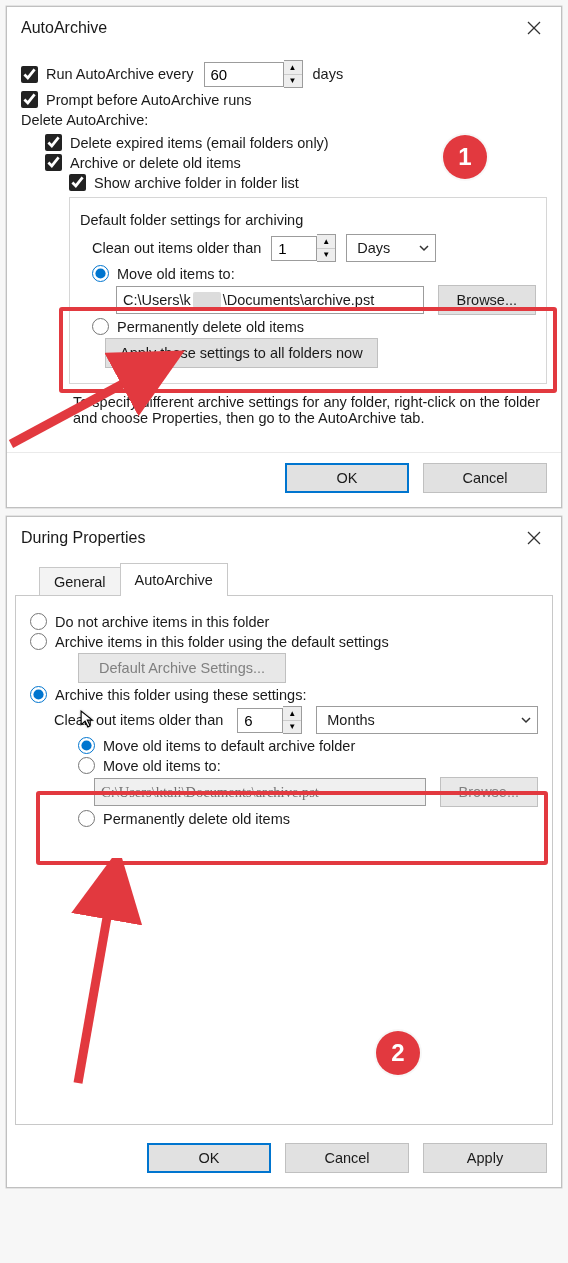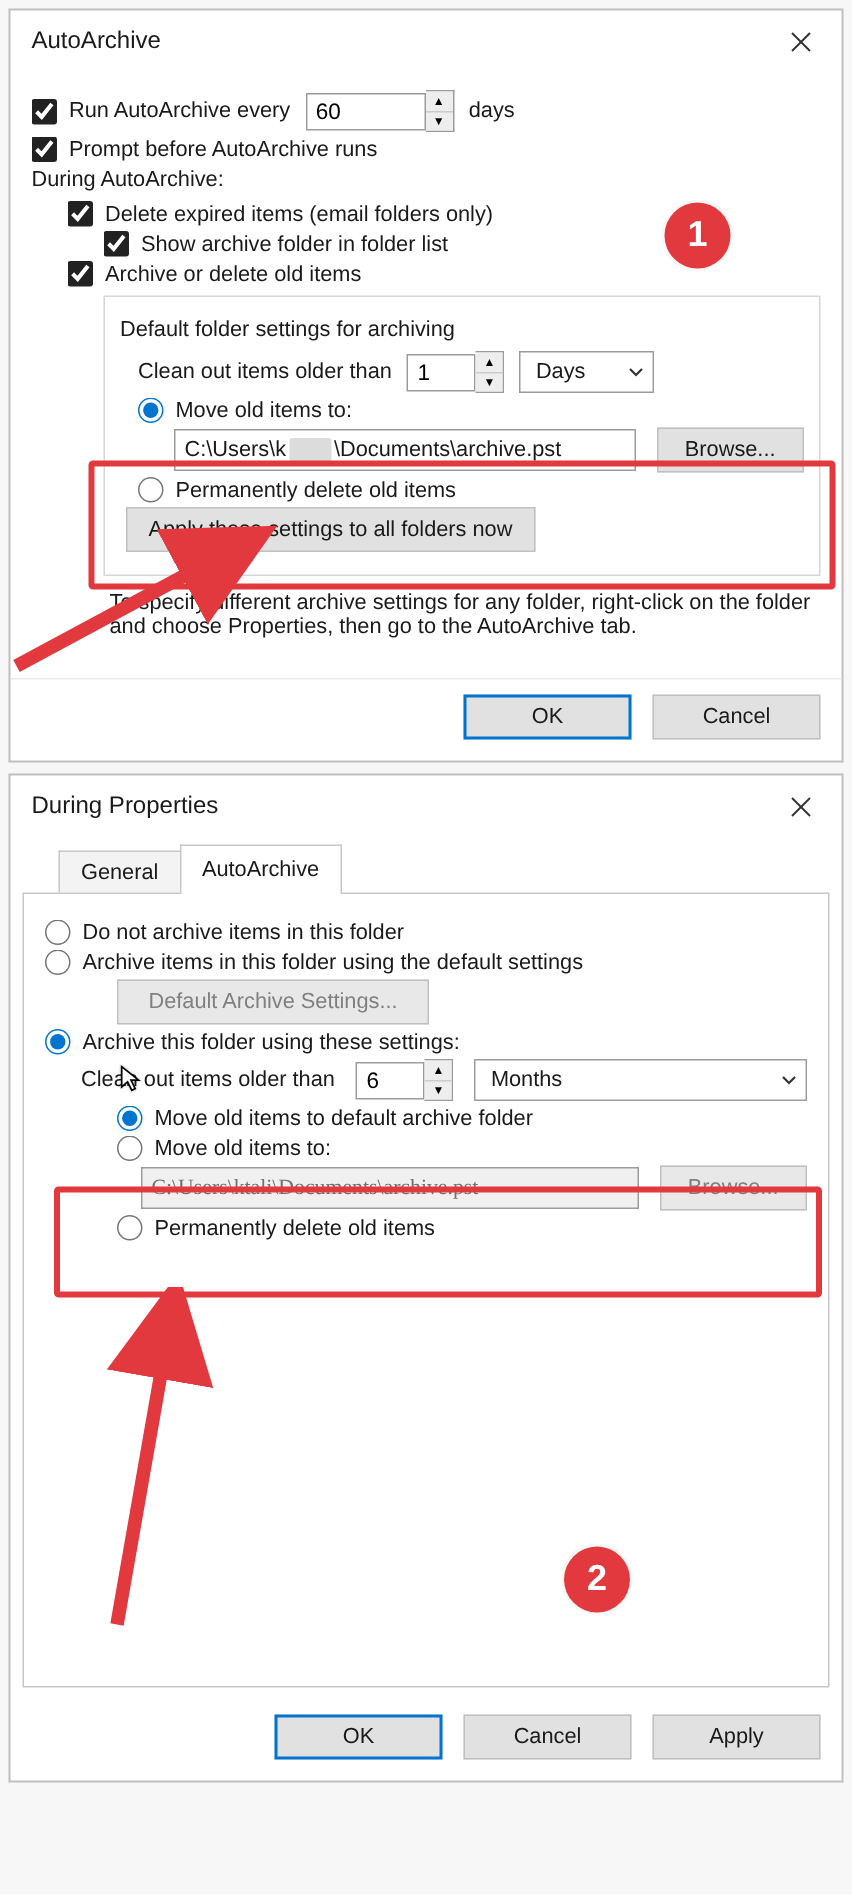--- a/index.html
+++ b/index.html
@@ -55,21 +55,21 @@
   .select{ border:1px solid var(--border); background:#fff; height:28px; display:flex;align-items:center;justify-content:space-between; padding:0 6px 0 10px; gap:10px; min-width:90px; cursor:pointer;}
   .chev{ width:10px;height:10px;stroke:#333;stroke-width:1.5;fill:none;}
   .textbox{ border:1px solid var(--border); padding:4px 6px; background:#fff; height:28px; display:flex;align-items:center; }
   .textbox.disabled{ background:#f0f0f0; color:#707070;font-family:Liberation Serif, serif;}
   .btn{ border:1px solid var(--border2); background:var(--btnface); height:30px; display:inline-flex;align-items:center;justify-content:center; padding:0 18px; cursor:pointer; user-select:none;}
   .btn.def{ border:2px solid var(--blue);}
   .btn.disabled{ color:#808080; background:#e8e8e8; cursor:default;}
   .group{ border:1px solid #d6d6d6; padding:10px 10px 12px 10px; margin:6px 0 10px 0;}
   .hint{ margin:6px 4px 12px 4px; }
   .btnbar{ display:flex; justify-content:flex-end; gap:14px; padding:10px 14px 14px 14px; border-top:1px solid #eaeaea;}
-  .btnbar .btn{ width:112px; }
+  .btnbar .btn{ width:124px; }
   
   .tabs{ display:flex; align-items:flex-end; padding-left:8px;margin-left:24px; }
   .tab{ padding:6px 14px 6px 14px; border:1px solid #c8c8c8; border-bottom:none; background:#f3f3f3; margin-right:-1px; cursor:pointer; position:relative;}
   .tab.active{ background:#fff; border-top:1px solid #c8c8c8; z-index:2; padding-top:8px; padding-bottom:8px;}
   .tabpage{ border:1px solid #c8c8c8; margin:0 8px 8px 8px; padding:14px 14px 10px 14px; background:#fff; margin-top:-1px;}
   
   .badge{
     position:absolute; width:44px;height:44px;border-radius:50%;
     background:var(--hilite); color:#fff; display:flex;align-items:center;justify-content:center;
     font-size:24px; font-weight:600;
@@ -113,38 +113,38 @@
       <span>days</span>
     </div>
 
     <div class="row">
       <label class="cb">
         <input type="checkbox" checked="" style="">
         <span>Prompt before AutoArchive runs</span>
       </label>
     </div>
 
-    <div class="txt">During AutoArchive:</div>
+    <div class="txt">Delete AutoArchive:</div>
 
     <div class="row ind1">
       <label class="cb">
         <input type="checkbox" checked="" style="">
         <span>Delete expired items (email folders only)</span>
       </label>
     </div>
+    <div class="row ind1">
+      <label class="cb">
+        <input type="checkbox" checked="" style="">
+        <span>Archive or delete old items</span>
+      </label>
+    </div>
     <div class="row ind2">
       <label class="cb">
         <input type="checkbox" checked="" style="">
         <span>Show archive folder in folder list</span>
-      </label>
-    </div>
-    <div class="row ind1">
-      <label class="cb">
-        <input type="checkbox" checked="" style="">
-        <span>Archive or delete old items</span>
       </label>
     </div>
 
     <div class="ind2">
       <div class="group">
         <div class="txt">Default folder settings for archiving</div>
 
         <div class="row" style="padding-left:12px;">
           <span>Clean out items older than</span>
           <div class="spin">
@@ -181,21 +181,21 @@
         </div>
 
         <div class="row" style="padding-left:12px;">
           <label class="rb">
             <input type="radio" name="arch1" style="">
             <span>Permanently delete old items</span>
           </label>
         </div>
 
         <div class="row" style="padding-left:4px;">
-          <div class="btn" style="padding:0 14px;">
+          <div class="btn" style="padding:0 14px;margin-left:21px;">
             <span>Apply these settings to all folders now</span>
           </div>
         </div>
       </div>
     </div>
 
     <div class="hint ind2">To specify different archive settings for any folder, right-click on the folder and choose Properties, then go to the AutoArchive tab.</div>
   </div>
   <div class="btnbar">
     <div class="btn def">

